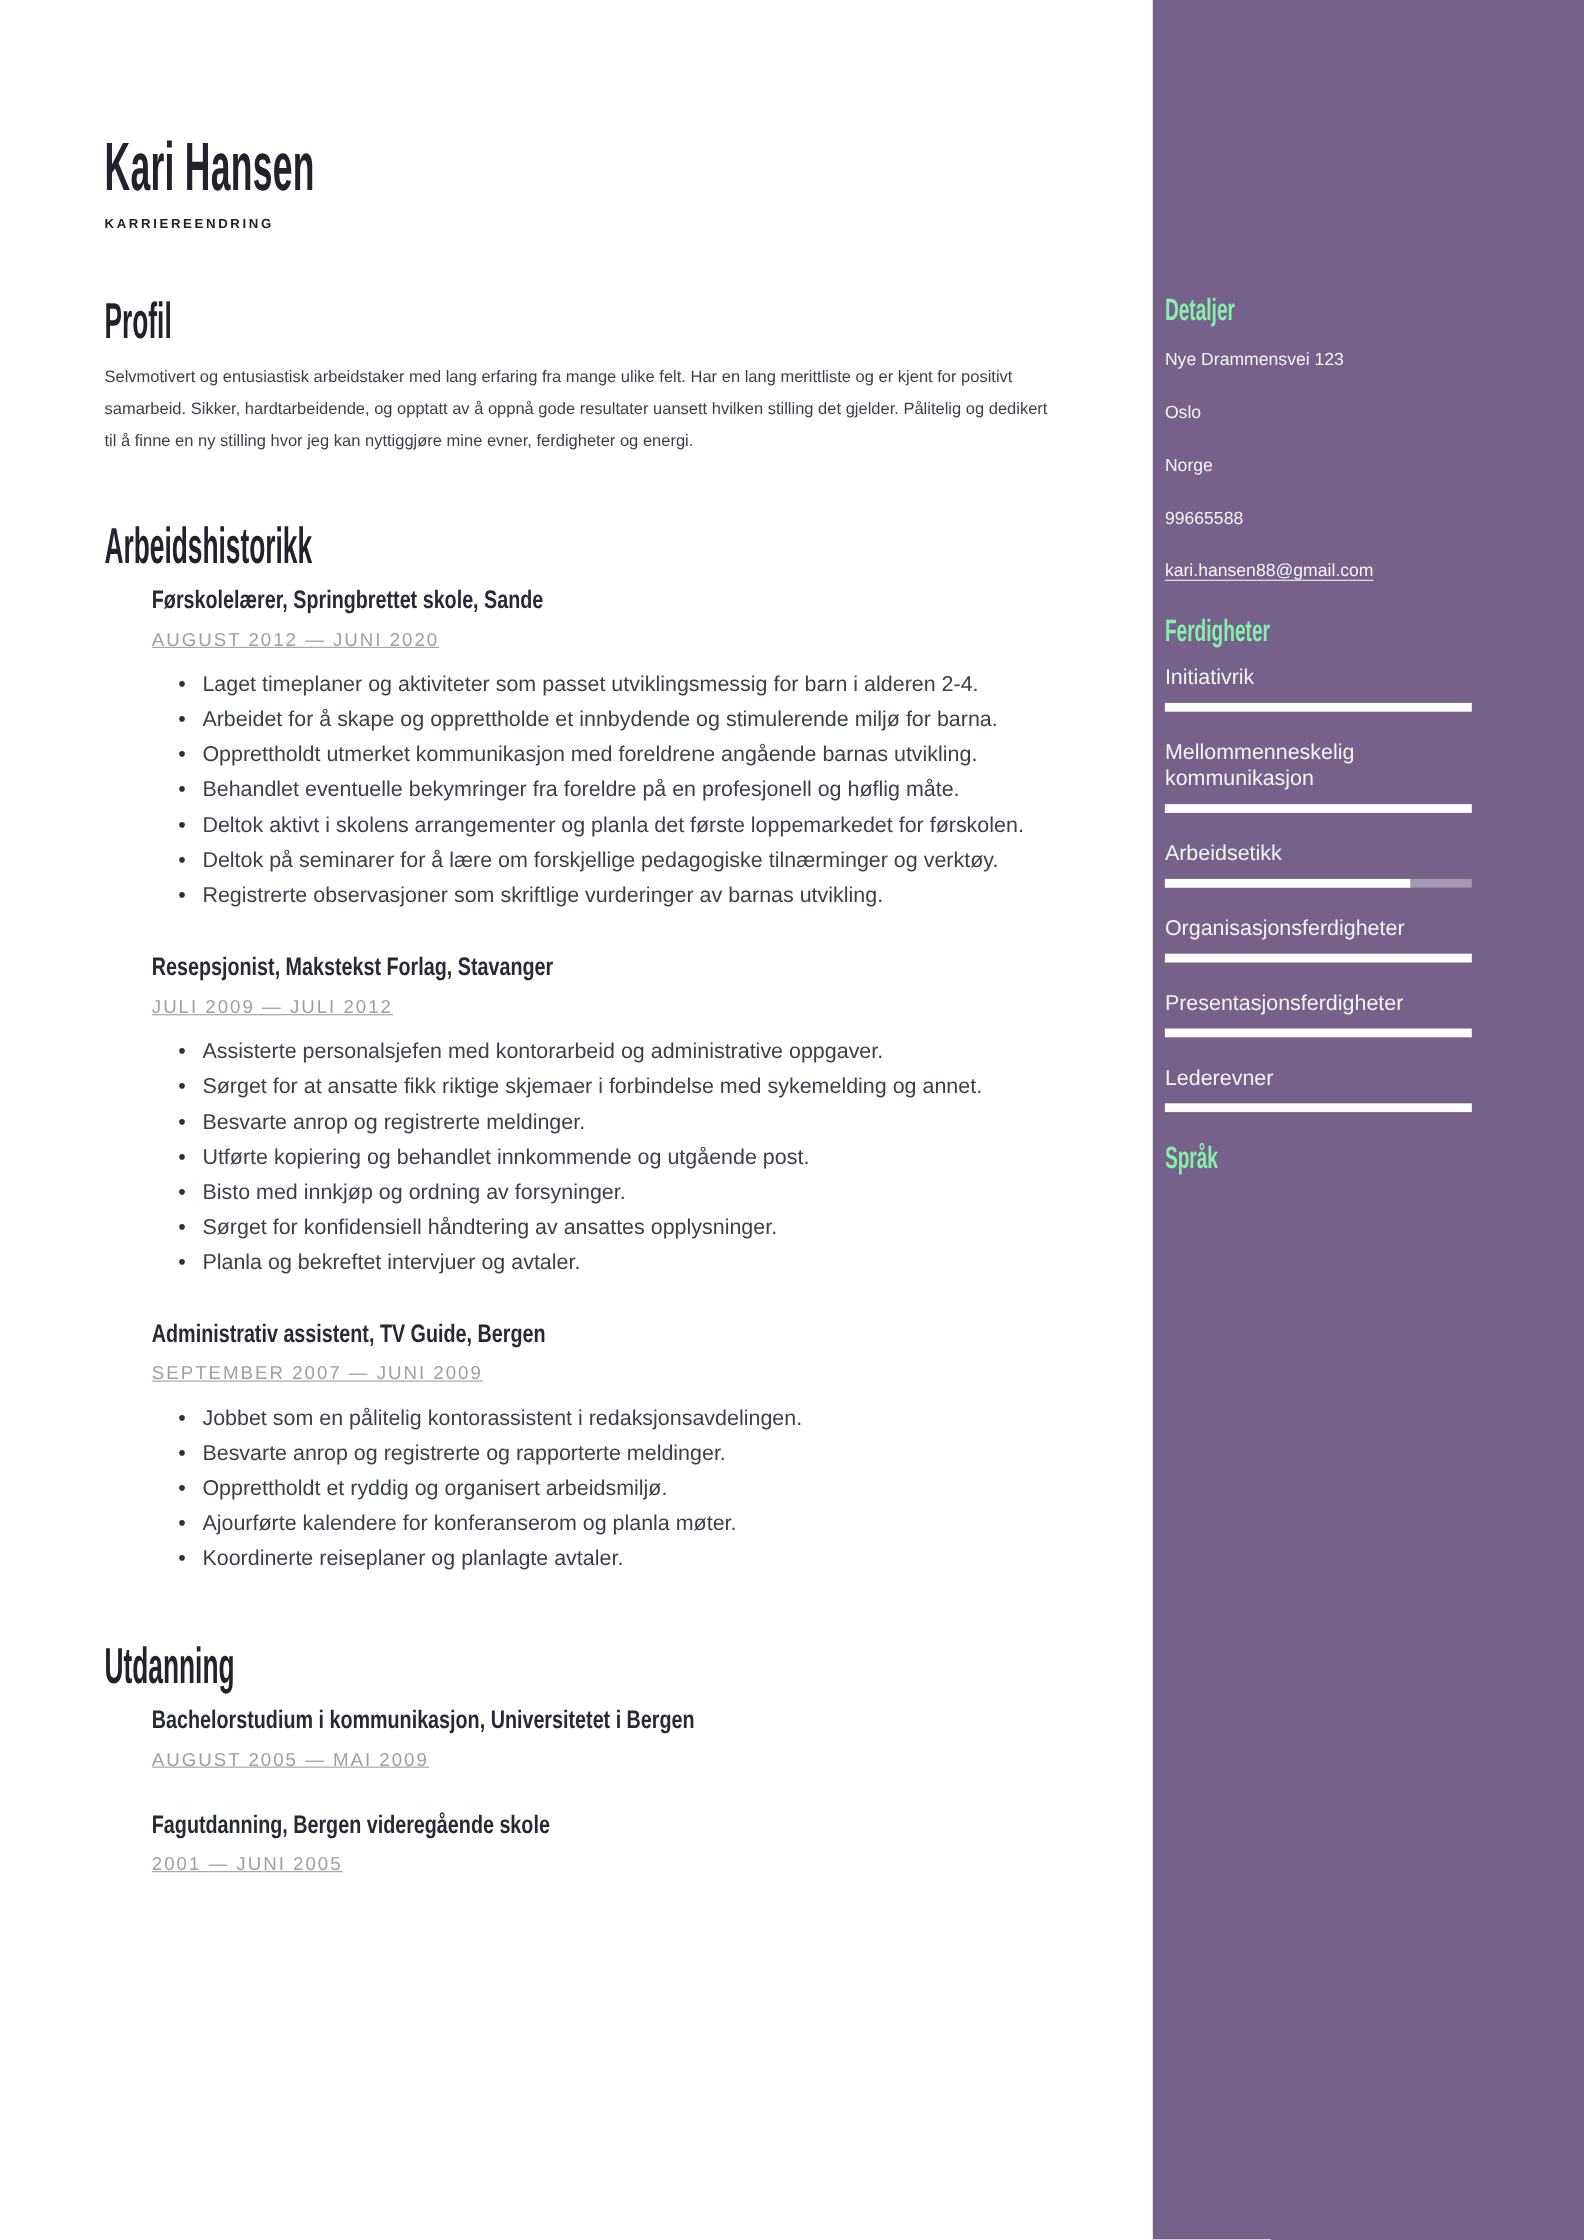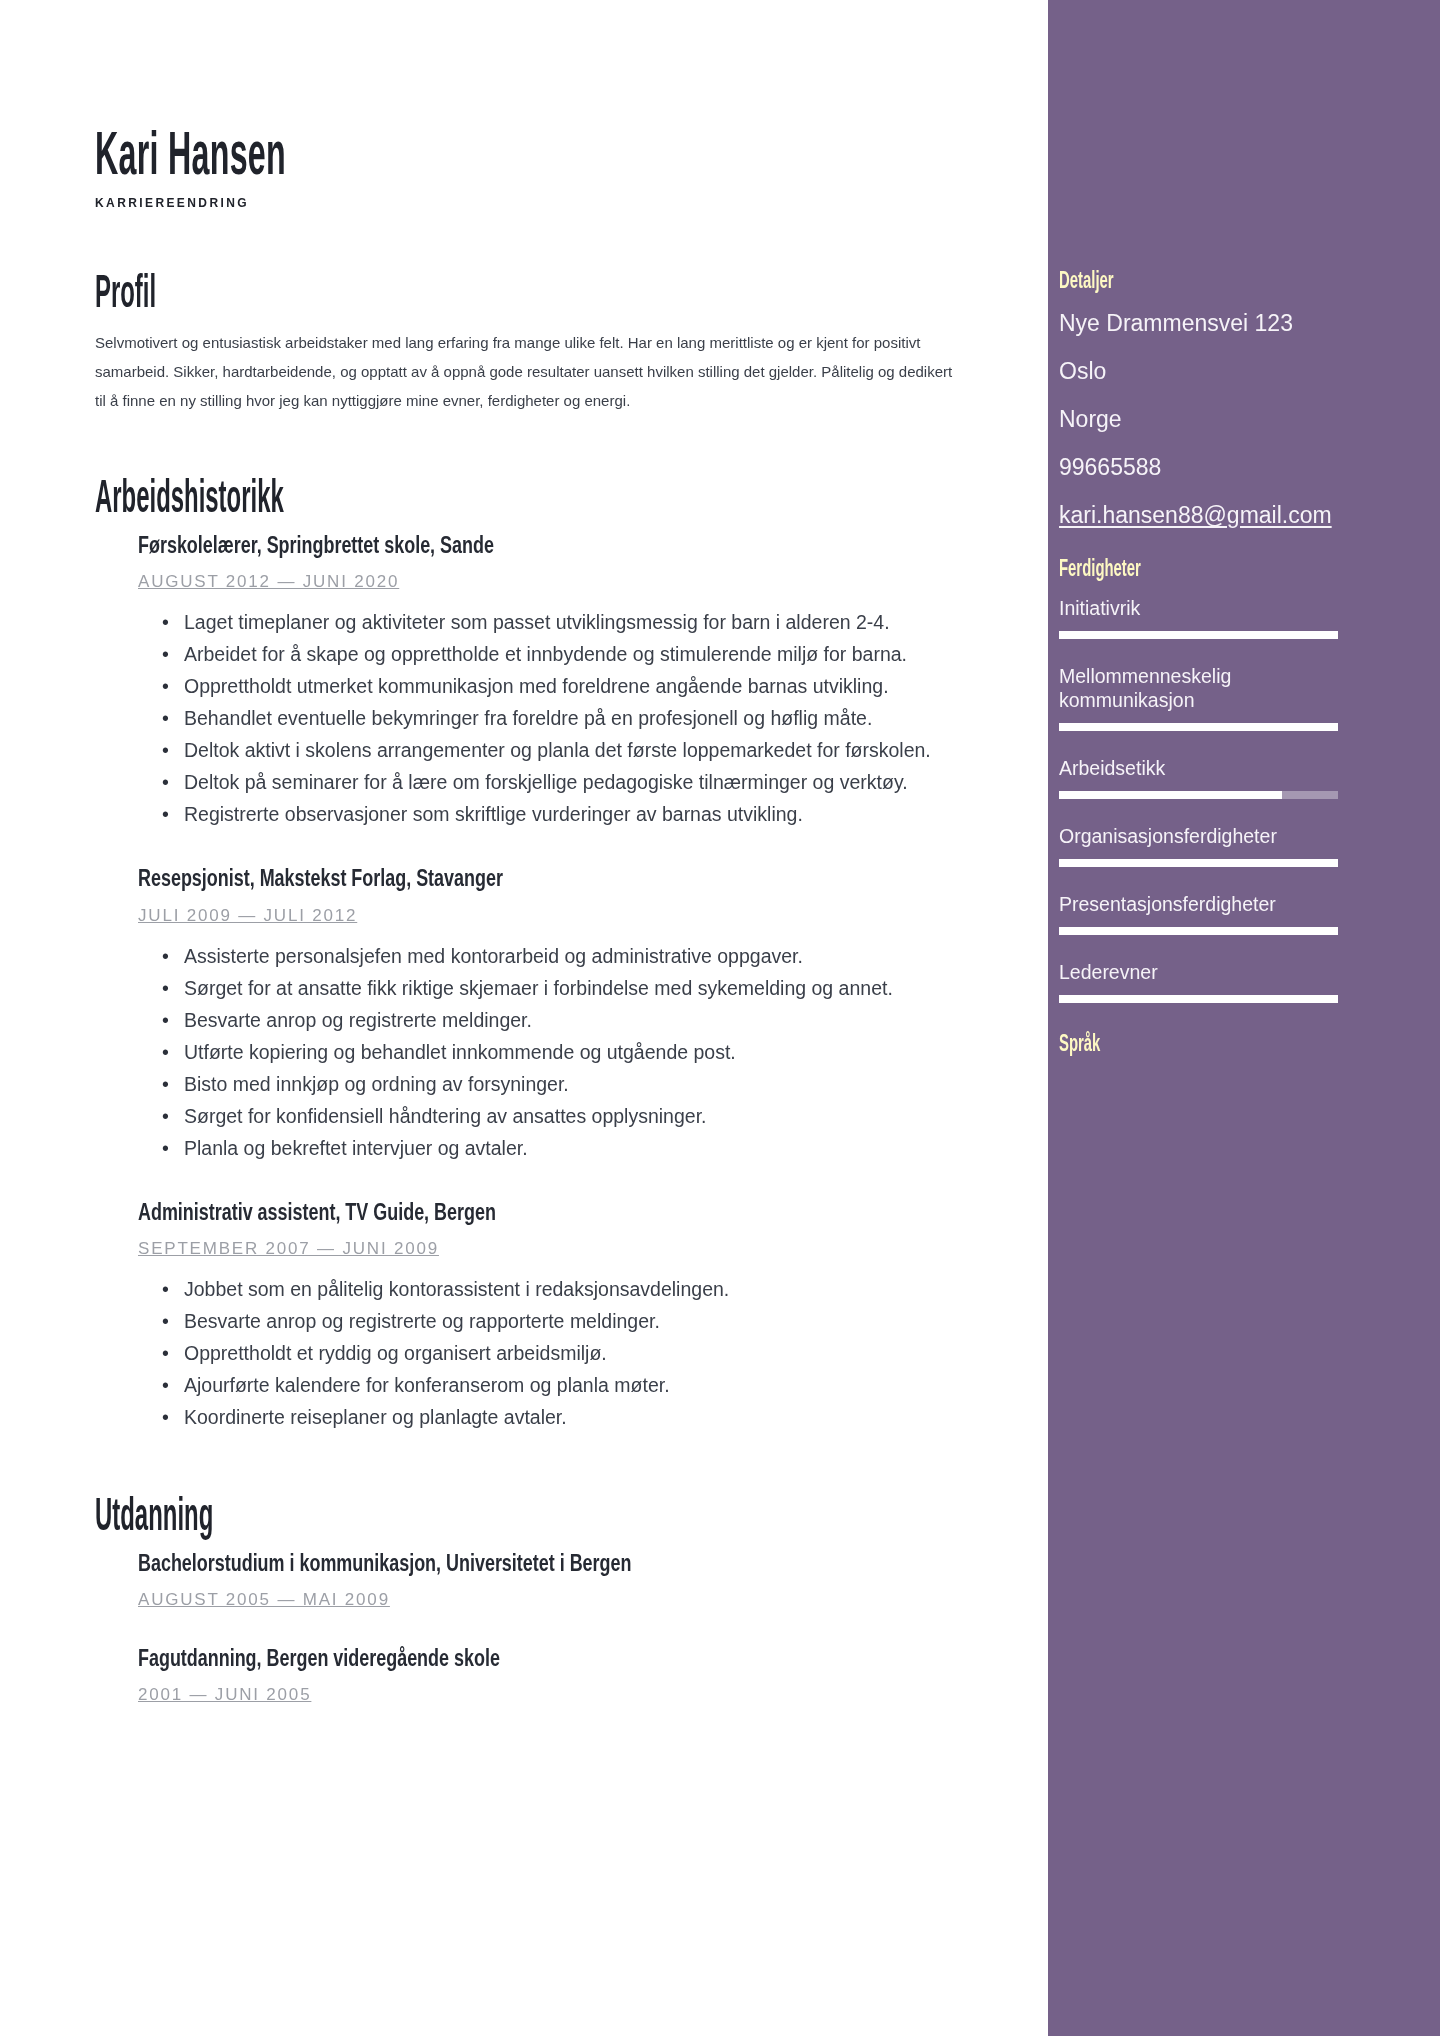--- a/index.html
+++ b/index.html
@@ -85,27 +85,27 @@
   
   .sidebar {
     position: absolute; left: 1048px; top: 0;
     width: 392px; height: 2036px;
     box-sizing: border-box;
     background: var(--sidebar_bg, #756189);
     padding: 268px 102px 0 11px;
   }
   .side-h {
     display: block;
-    font-size: 24px; line-height: 1;
-    font-weight: 700;
-    color: #fef9c3;
+    font-size: 28px; line-height: 1;
+    font-weight: 700;
+    color: #86efac;
   }
   .contact { margin-top: 14px; }
   .c-line {
-    font-size: 23px; line-height: 33px;
+    font-size: 16px; line-height: 33px;
     color: var(--sidebar_text, #f6f3f8);
     margin-top: 15px;
   }
   .email {
     color: var(--sidebar_text, #f6f3f8);
     text-decoration: underline;
     text-underline-offset: 3px;
     cursor: pointer;
   }
   .skills-h { margin-top: 24px; }

